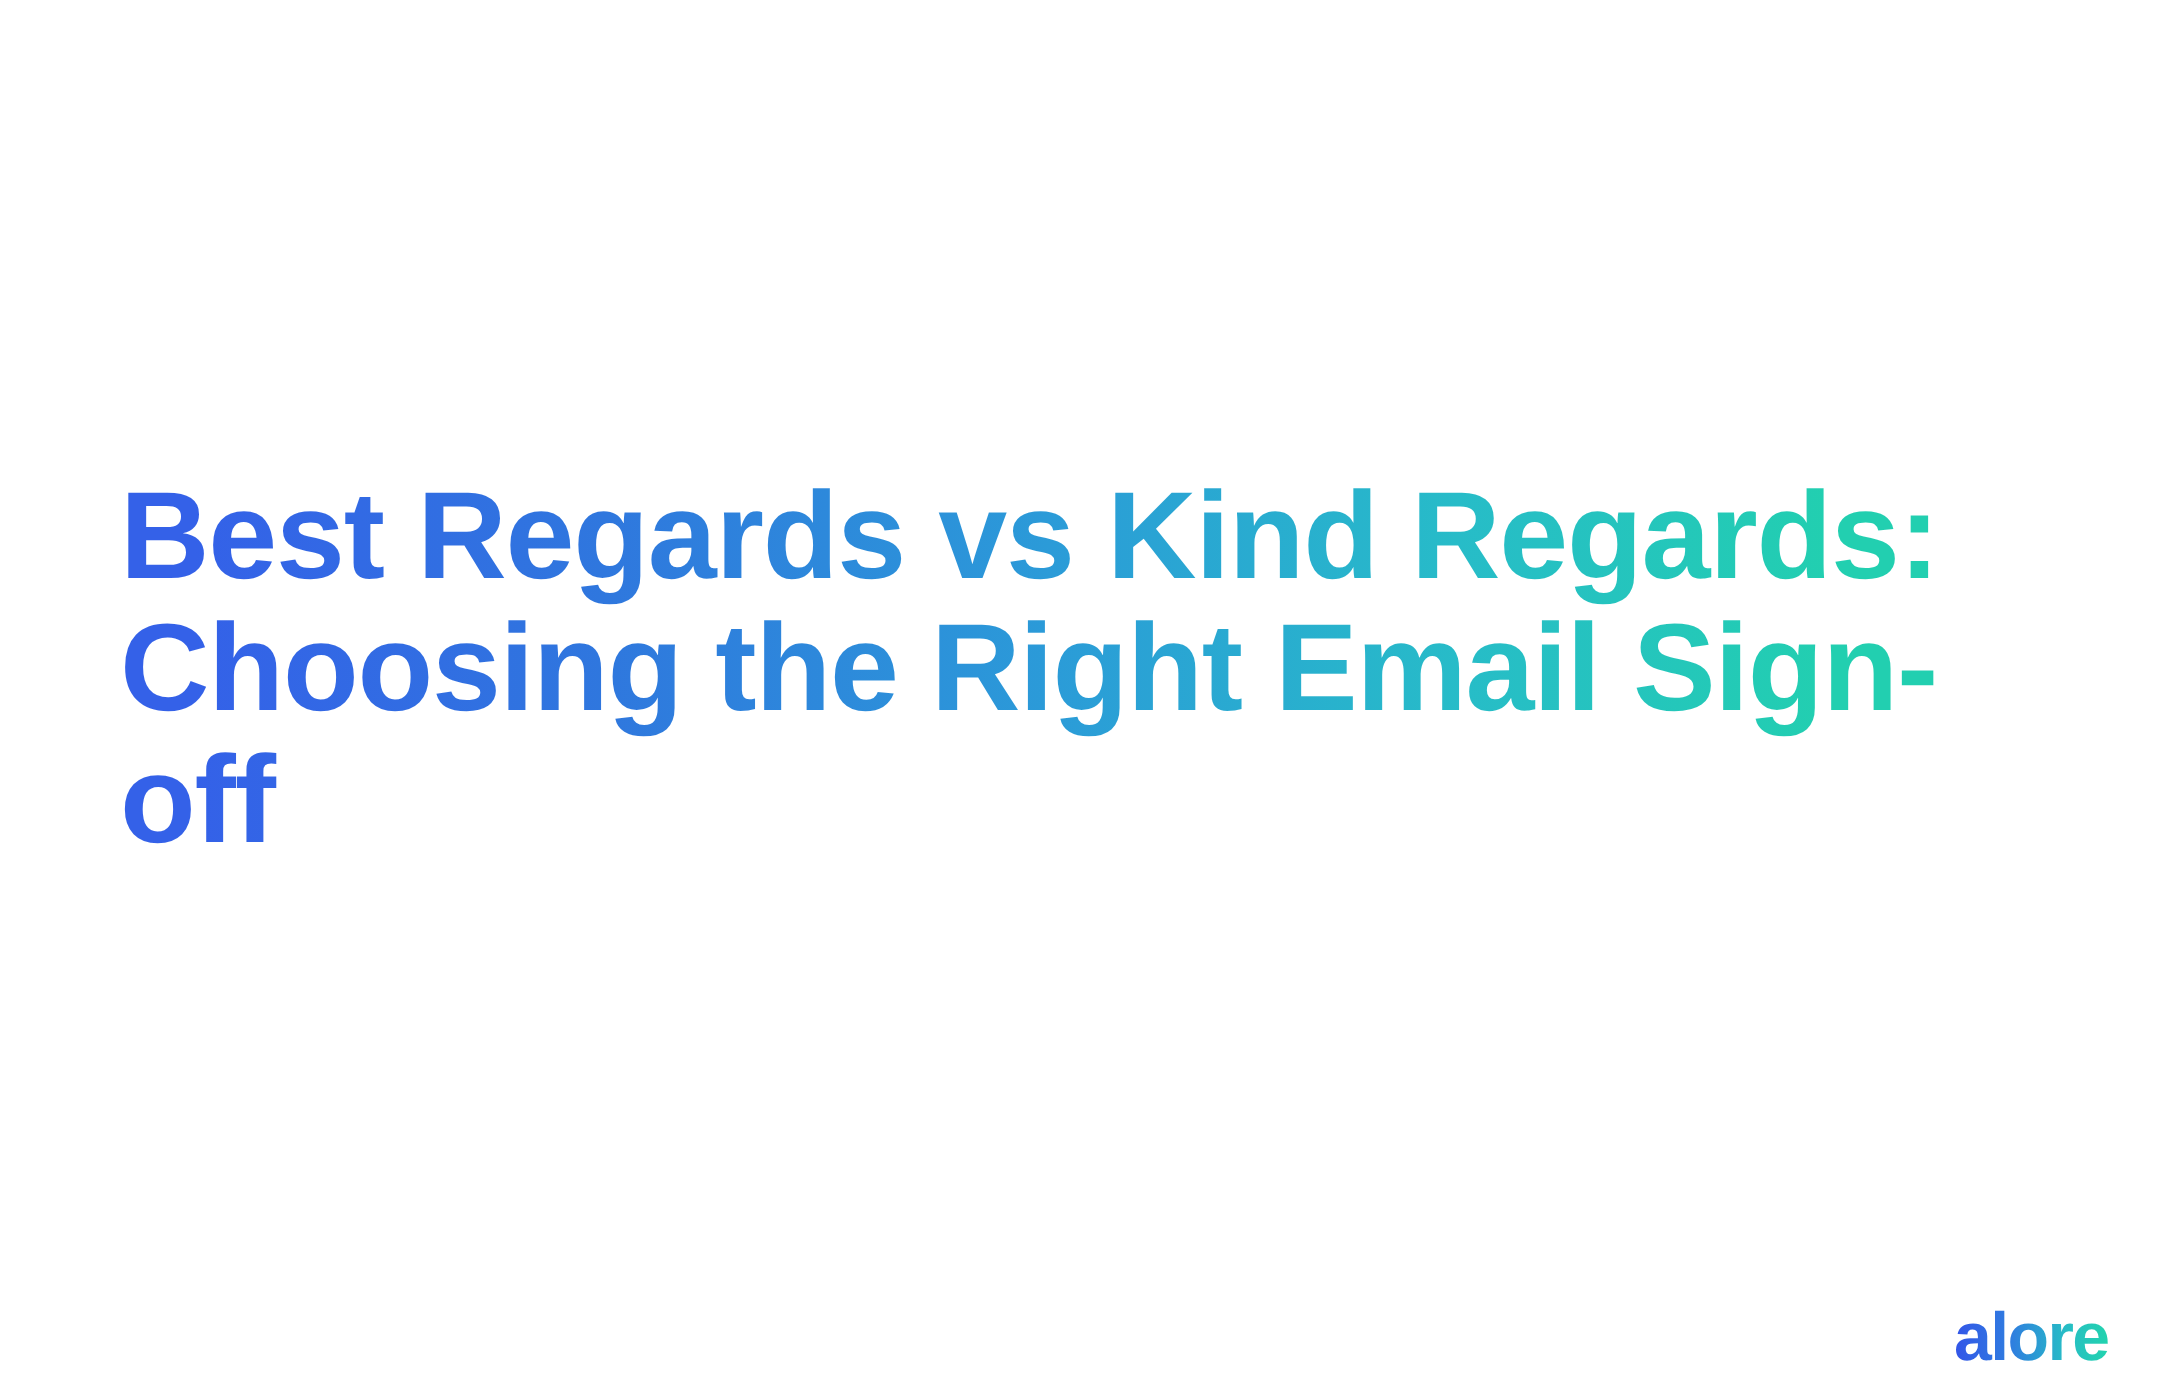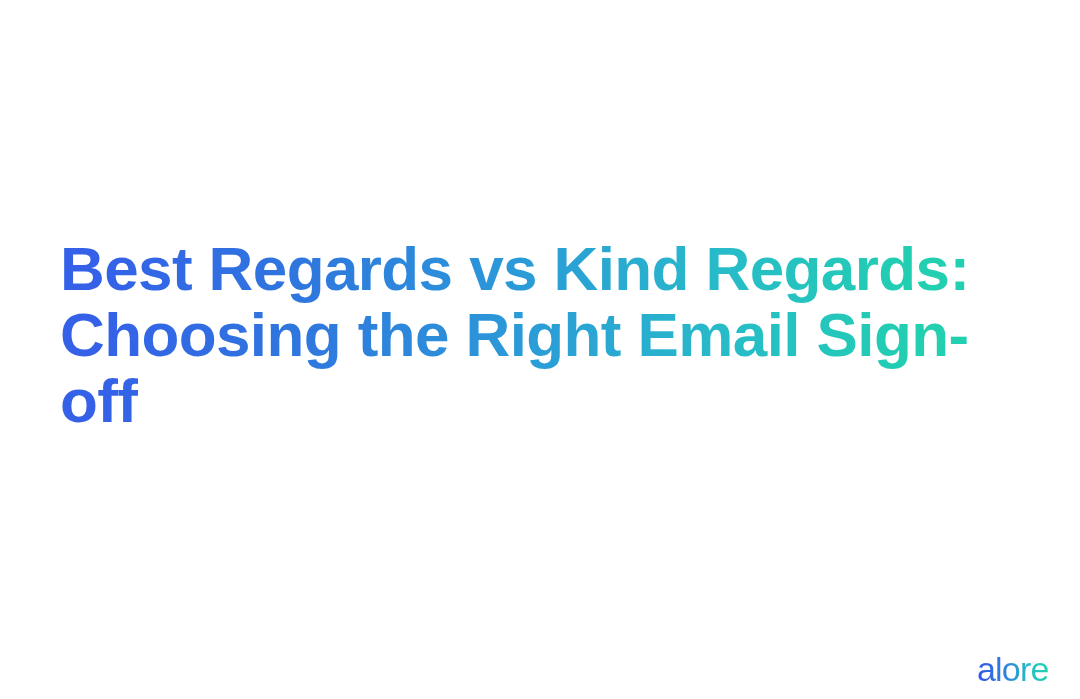--- a/index.html
+++ b/index.html
@@ -56,21 +56,21 @@
     -webkit-text-fill-color: transparent;
     color: transparent;
   }
 
   
   .logo {
     position: absolute;
     left: 977px;
     top: 650px;
     font-family: "Liberation Sans", sans-serif;
-    font-weight: normal;
+    font-weight: bold;
     font-size: 34px;
     line-height: 38px;
     letter-spacing: -0.8px;
 
     background-image: linear-gradient(
       90deg,
       #3355e8 0%,
       #2f7fdf 38%,
       #27bcc6 72%,
       #22d3ae 100%

